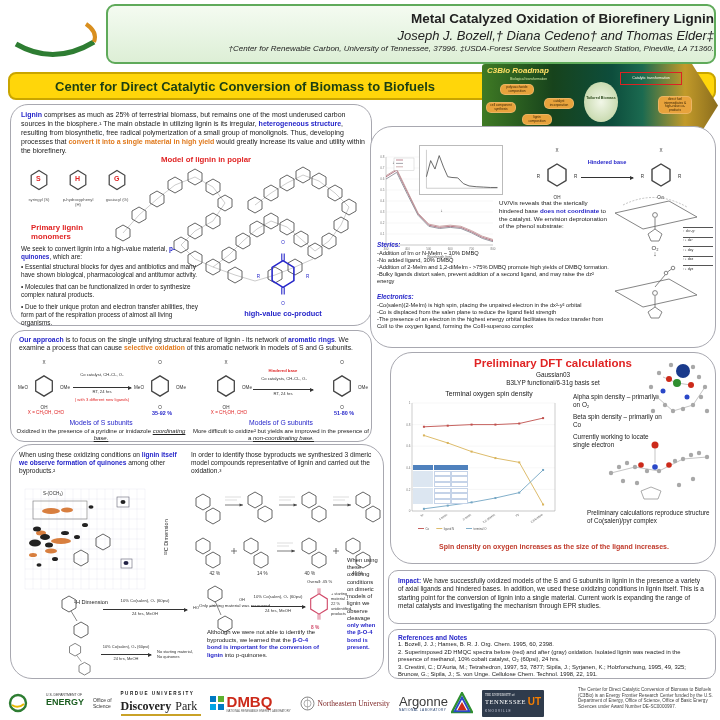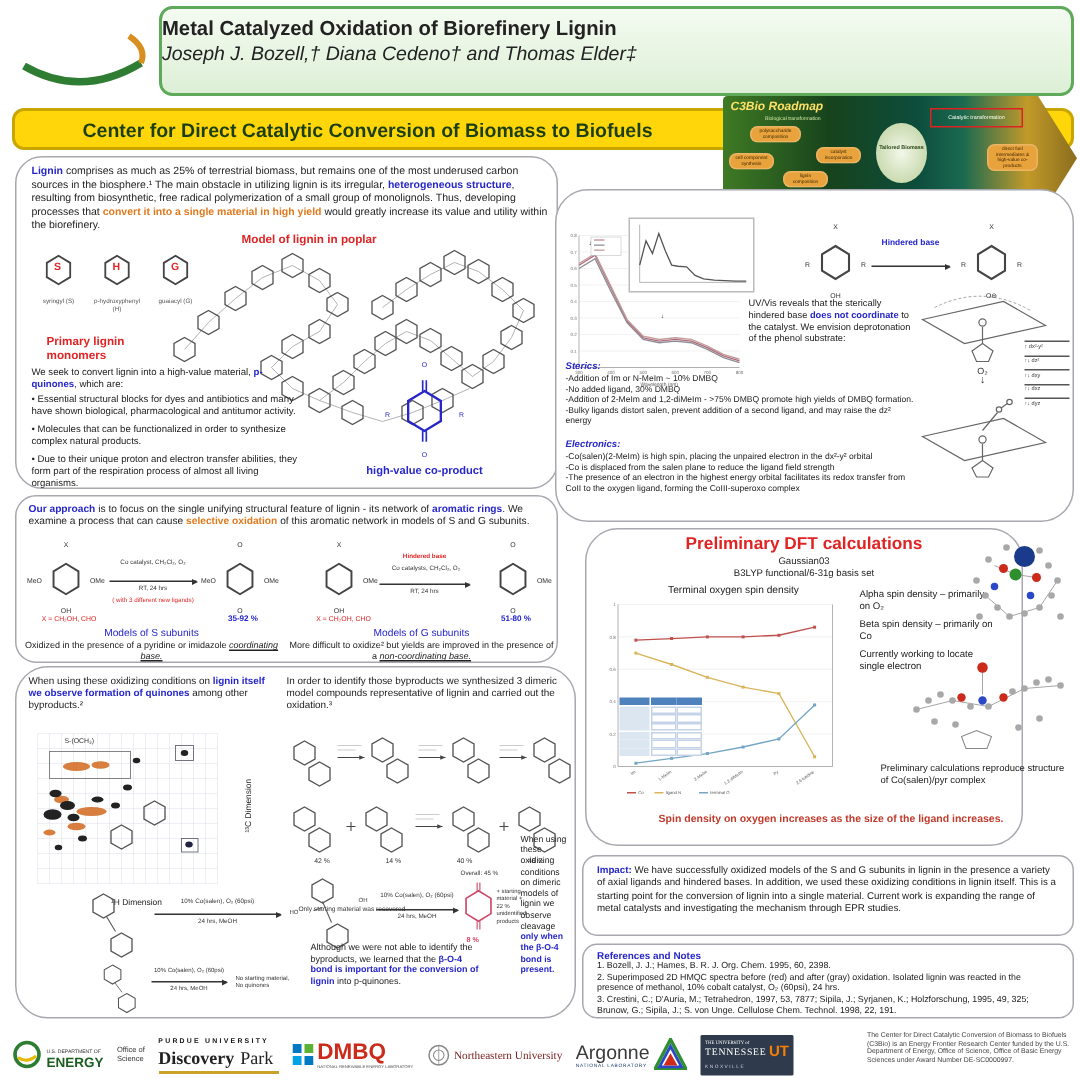--- a/index.html
+++ b/index.html
@@ -10,21 +10,21 @@
 .rb{color:#e02424;font-weight:bold}
 .bb{color:#2626c9;font-weight:bold}
 .ob{color:#e0791c;font-weight:bold}
 .ui{font-style:italic;text-decoration:underline}
 .ctr{text-align:center}
 .it{font-style:italic}
 
 #logo{left:6px;top:4px;width:96px;height:60px;position:absolute}
 #logo .ltxt{position:absolute;left:10px;top:10px;font-weight:bold;font-style:italic;font-size:28px}
 #logo .lc{color:#2e7d32}#logo .lsup{font-size:15px;color:#558b2f;vertical-align:super}#logo .lbi{color:#d98f1f}#logo .lo{color:#d98f1f}
-#headerbox{position:absolute;left:106px;top:4px;width:610px;height:60px;background:linear-gradient(180deg,#f4fbf1,#ddefd6);border:2px solid #5faa5a;border-radius:9px;text-align:left;padding-top:5px}
+#headerbox{position:absolute;left:106px;top:4px;width:610px;height:60px;background:linear-gradient(180deg,#f4fbf1,#ddefd6);border:2px solid #5faa5a;border-radius:9px;text-align:right;padding-top:5px}
 #headerbox .t{font-size:13.5px;font-weight:bold}
 #headerbox .a{font-size:13px;font-style:italic;margin-top:2px}
 #headerbox .af{font-size:8px;font-style:italic;margin-top:1px}
 #banner{position:absolute;left:8px;top:72px;width:708px;height:28px;background:#ffd60a;border:2px solid #c9a500;border-radius:8px}
 #banner span{position:absolute;left:0;top:5px;width:470px;text-align:center;font-size:13px;font-weight:bold;color:#1c3f12}
 
 #roadmap{position:absolute;left:482px;top:64px;width:236px;height:83px;background:linear-gradient(90deg,#3f7a24 0%,#17431c 30%,#0d4d3c 55%,#1b6a50 68%,#c29a2a 86%,#8a6d1d 100%);clip-path:polygon(0 0,89% 0,100% 50%,89% 100%,0 100%);border-radius:3px}
 #roadmap .rtitle{position:absolute;left:5px;top:2px;font-size:8px;font-weight:bold;font-style:italic;color:#ffe066}
 #roadmap .rhdr{position:absolute;font-size:3.4px;color:#cfe8a0}
 #roadmap .pill{position:absolute;background:#e8a33c;border:0.5px solid #fff3;border-radius:5px;font-size:3.2px;color:#3a2505;text-align:center;padding:1px 2px;line-height:1.1}
@@ -73,20 +73,21 @@
 
 <div id="logo">
  <svg class="abs" style="left:0;top:2px" width="96" height="56" viewBox="0 0 96 56">
   <path d="M10,38 Q48,60 88,36" fill="none" stroke="#2e7d32" stroke-width="5"></path>
   <path d="M88,36 Q92,26 80,18" fill="none" stroke="#d98f1f" stroke-width="4"></path>
  </svg>
 </div>
 <div id="headerbox">
  <div class="t">Metal Catalyzed Oxidation of Biorefinery Lignin</div>
  <div class="a">Joseph J. Bozell,† Diana Cedeno† and Thomas Elder‡</div>
+ <div class="af">†Center for Renewable Carbon, University of Tennessee, 37996. ‡USDA-Forest Service Southern Research Station, Pineville, LA 71360.</div>
 </div>
 <div id="banner">
     <span>Center for Direct Catalytic Conversion of Biomass to Biofuels</span>
   </div>
 
 <div id="roadmap">
  <div class="rtitle">C3Bio Roadmap</div>
  <div class="rhdr" style="left:28px;top:13px">Biological transformation</div>
  <div class="hl"><span>Catalytic transformation</span></div>
  <div class="pill" style="left:18px;top:20px;width:34px">polysaccharide composition</div>
@@ -340,21 +341,21 @@
   <span class="at bm">O</span>
   <svg width="24" height="28" viewBox="0 0 26 30">
         <polygon class="hexp" points="13,4 22,9.5 22,20.5 13,26 4,20.5 4,9.5"></polygon>
       </svg>
  </div>
  <div class="abs bb ctr" style="left:308px;top:79px;width:50px;font-size:5.4px">51-80 %</div>
  <div class="abs ctr" style="left:184px;top:88px;width:172px;font-size:6.8px;color:#2626c9">Models of G subunits</div>
  <div class="abs ctr" style="left:182px;top:97px;width:176px;font-size:6px;line-height:1.15"><span>More difficult to oxidize² but yields are improved  in the presence of a </span><span class="ui">non-coordinating base.</span></div>
 </div>
 
-<div class="panel" style="left:390px;top:352px;width:292px;height:212px;border-radius:22px">
+<div class="panel" style="left:390px;top:352px;width:326px;height:212px;border-radius:22px">
  <div class="abs rb ctr" style="left:0;top:4px;width:100%;font-size:11.5px">Preliminary DFT calculations</div>
  <div class="abs ctr" style="left:0;top:18px;width:100%;font-size:6.4px">Gaussian03</div>
  <div class="abs ctr" style="left:0;top:26px;width:100%;font-size:6.4px">B3LYP functional/6-31g basis set</div>
  <div class="abs ctr" style="left:28px;top:37px;width:140px;font-size:6.8px">Terminal oxygen spin density</div>
  <svg class="abs" style="left:8px;top:46px" width="165" height="132" viewBox="0 0 165 132">
       <line x1="13" y1="112" x2="156" y2="112" stroke="#e3e3e3" stroke-width="0.3"></line>
       <text x="11.5" y="113.1" text-anchor="end" font-size="3" fill="#777">0</text>
       <line x1="13" y1="90.4" x2="156" y2="90.4" stroke="#e3e3e3" stroke-width="0.3"></line>
       <text x="11.5" y="91.5" text-anchor="end" font-size="3" fill="#777">0.2</text>
       <line x1="13" y1="68.8" x2="156" y2="68.8" stroke="#e3e3e3" stroke-width="0.3"></line>
@@ -682,21 +683,21 @@
   <div class="bb" style="font-size:6.6px">References and Notes</div>
   <div>
         <div class="refline">1. Bozell, J. J.; Hames, B. R. J. Org. Chem. 1995, 60, 2398.</div>
         <div class="refline">2. Superimposed 2D HMQC spectra before (red) and after (gray) oxidation. Isolated lignin was reacted in the presence of methanol, 10% cobalt catalyst, O₂ (60psi), 24 hrs.</div>
         <div class="refline">3. Crestini, C.; D'Auria, M.; Tetrahedron, 1997, 53, 7877; Sipila, J.; Syrjanen, K.; Holzforschung, 1995, 49, 325; Brunow, G.; Sipila, J.; S. von Unge. Cellulose Chem. Technol. 1998, 22, 191.</div>
       </div>
  </div>
 </div>
 
 <div id="footer">
- <div class="flogo" style="display:flex;align-items:flex-end;gap:3px">
+ <div class="flogo" style="display:flex;align-items:flex-start;gap:18px">
   <svg width="20" height="20" viewBox="0 0 20 20">
         <circle cx="10" cy="10" r="8" fill="none" stroke="#2e7d32" stroke-width="2.4"></circle>
         <path d="M4,12 Q10,16 16,11" fill="none" stroke="#e6b800" stroke-width="2"></path>
       </svg>
   <div>
         <div style="font-size:3.4px;color:#333">U.S. DEPARTMENT OF</div>
   <div style="font-size:9px;font-weight:bold;color:#1b5e20">ENERGY</div>
       </div>
  </div>
  <div class="flogo">

